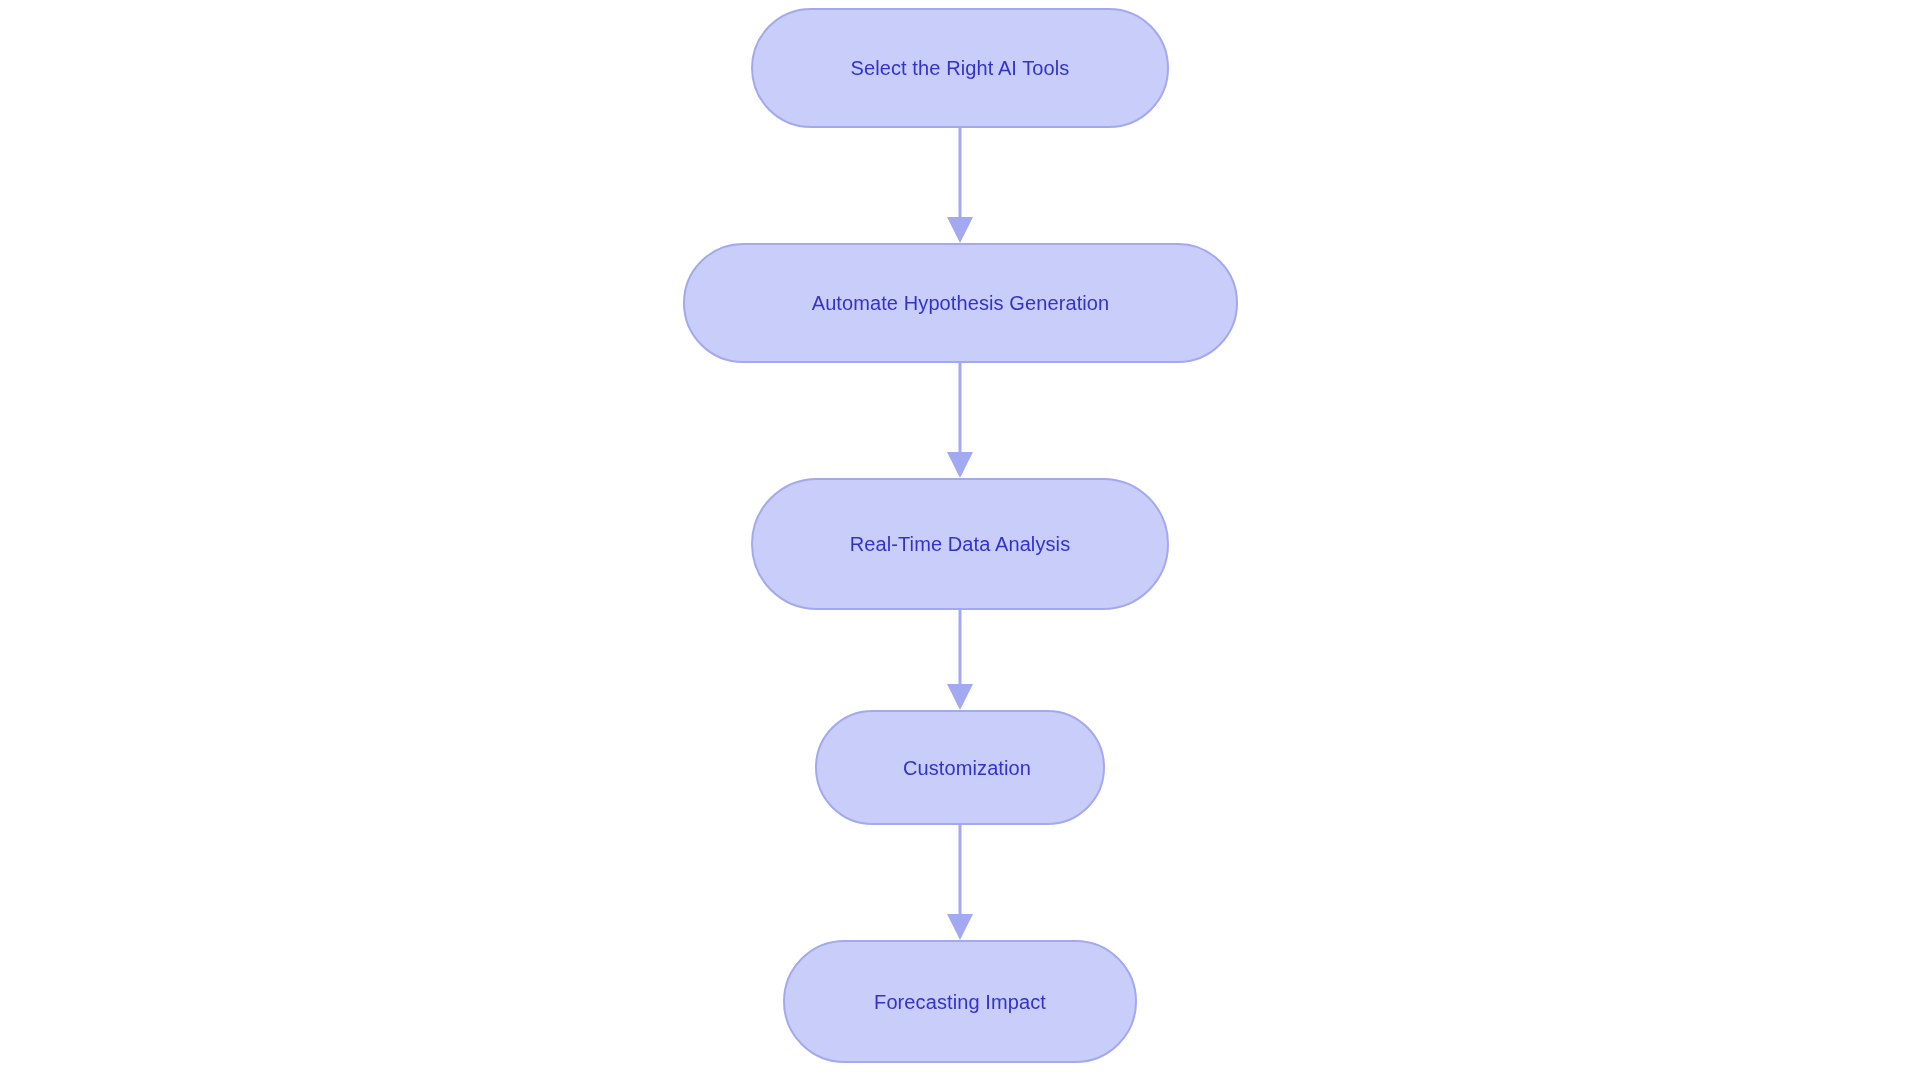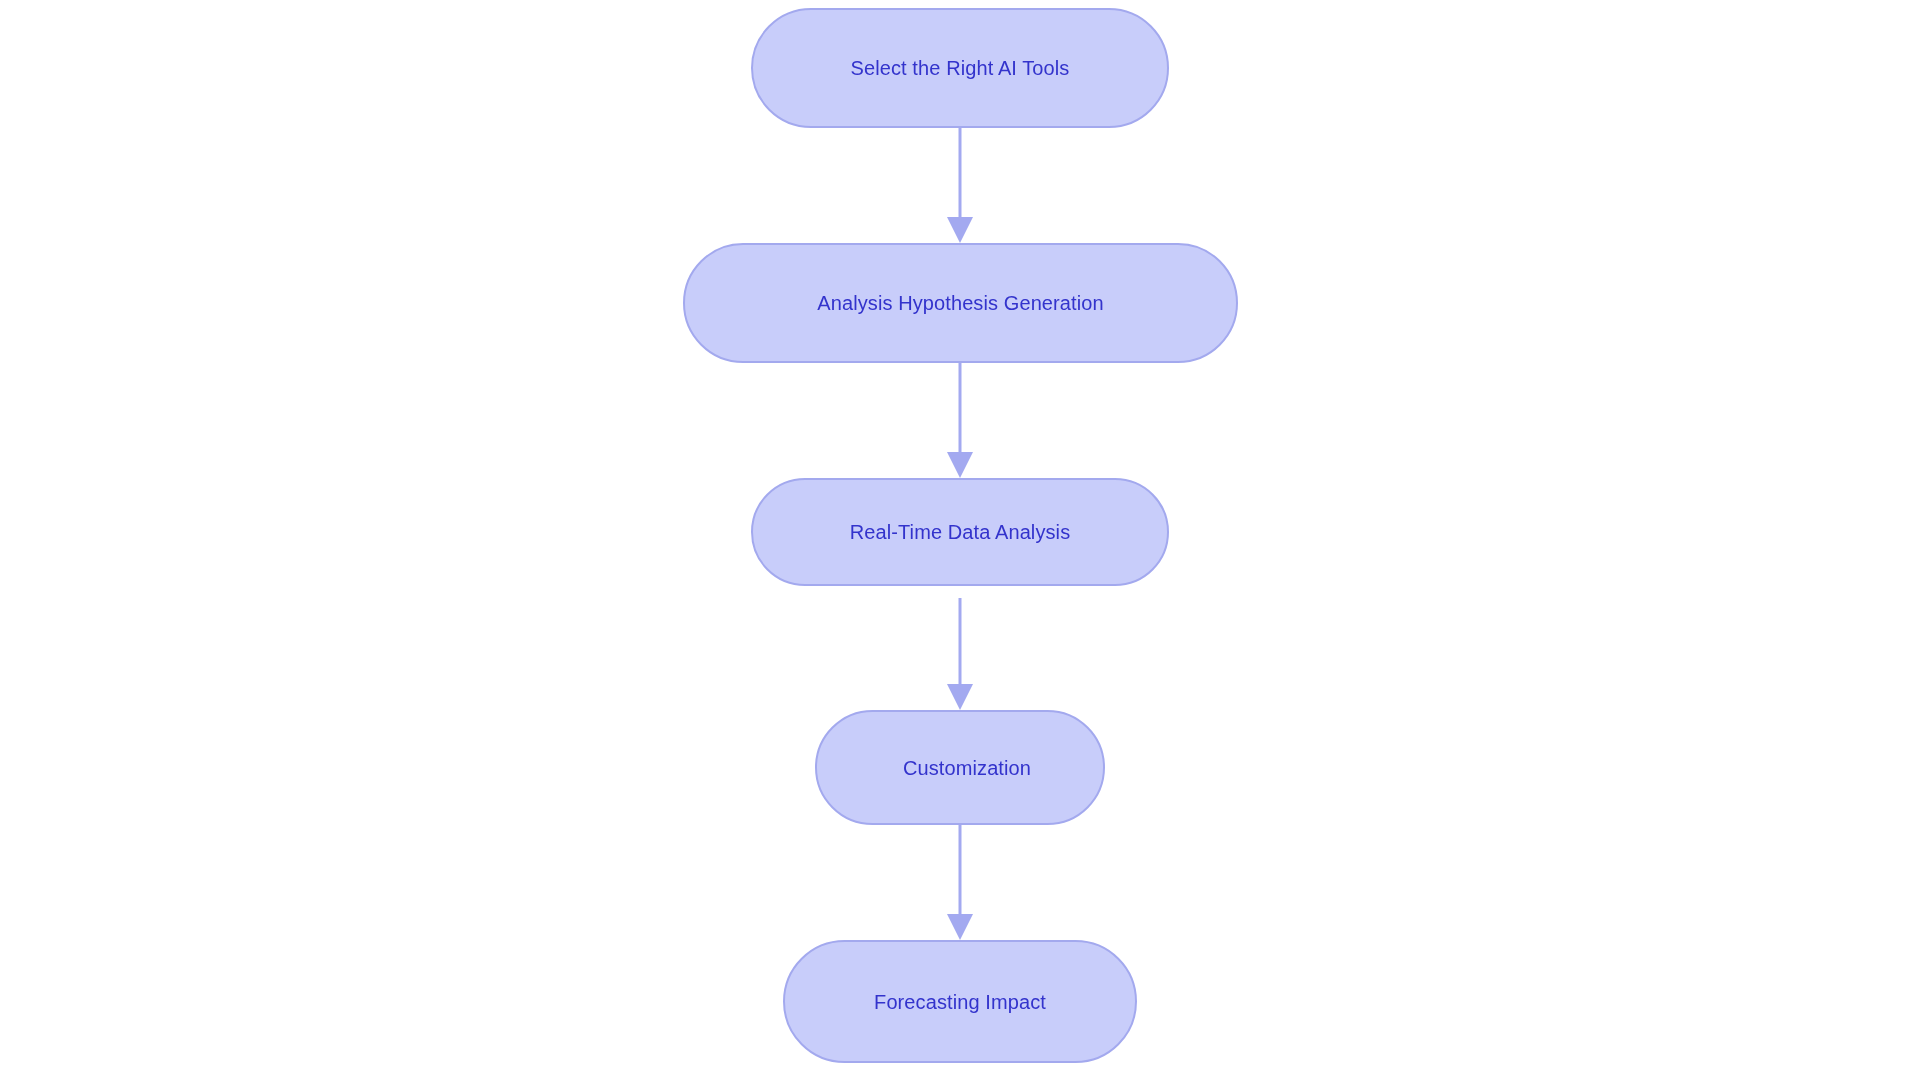--- a/index.html
+++ b/index.html
@@ -83,23 +83,23 @@
         <line x1="960" y1="825" x2="960" y2="916" stroke="#a3a9f0" stroke-width="3"></line>
         <polygon points="947,914 973,914 960,940" fill="#a3a9f0"></polygon>
       </g>
     </svg>
 
   <div id="node-layer">
       <div class="flow-node" style="left: 751px; top: 8px; width: 418px; height: 120px; background: rgb(200, 205, 250); border-color: rgb(163, 169, 238);">
         <span class="flow-node-label" style="color: rgb(51, 51, 204);">Select the Right AI Tools</span>
       </div>
       <div class="flow-node" style="left: 683px; top: 243px; width: 555px; height: 120px; background: rgb(200, 205, 250); border-color: rgb(163, 169, 238);">
-        <span class="flow-node-label" style="color: rgb(51, 51, 204);">Analysis Hypothesis Generation</span>
+        <span class="flow-node-label" style="color: rgb(51, 51, 204);">Automate Hypothesis Generation</span>
       </div>
-      <div class="flow-node" style="left: 751px; top: 478px; width: 418px; height: 108px; background: rgb(200, 205, 250); border-color: rgb(163, 169, 238);">
+      <div class="flow-node" style="left: 751px; top: 478px; width: 418px; height: 132px; background: rgb(200, 205, 250); border-color: rgb(163, 169, 238);">
         <span class="flow-node-label" style="color: rgb(51, 51, 204);">Real-Time Data Analysis</span>
       </div>
       <div class="flow-node" style="left: 815px; top: 710px; width: 290px; height: 115px; background: rgb(200, 205, 250); border-color: rgb(163, 169, 238);">
         <span class="flow-node-label" style="color: rgb(51, 51, 204); margin-left: 14px;">Customization</span>
       </div>
       <div class="flow-node" style="left: 783px; top: 940px; width: 354px; height: 123px; background: rgb(200, 205, 250); border-color: rgb(163, 169, 238); justify-content: center;">
         <span class="flow-node-label" style="color: rgb(51, 51, 204);">Forecasting Impact</span>
       </div>
     </div>
 

